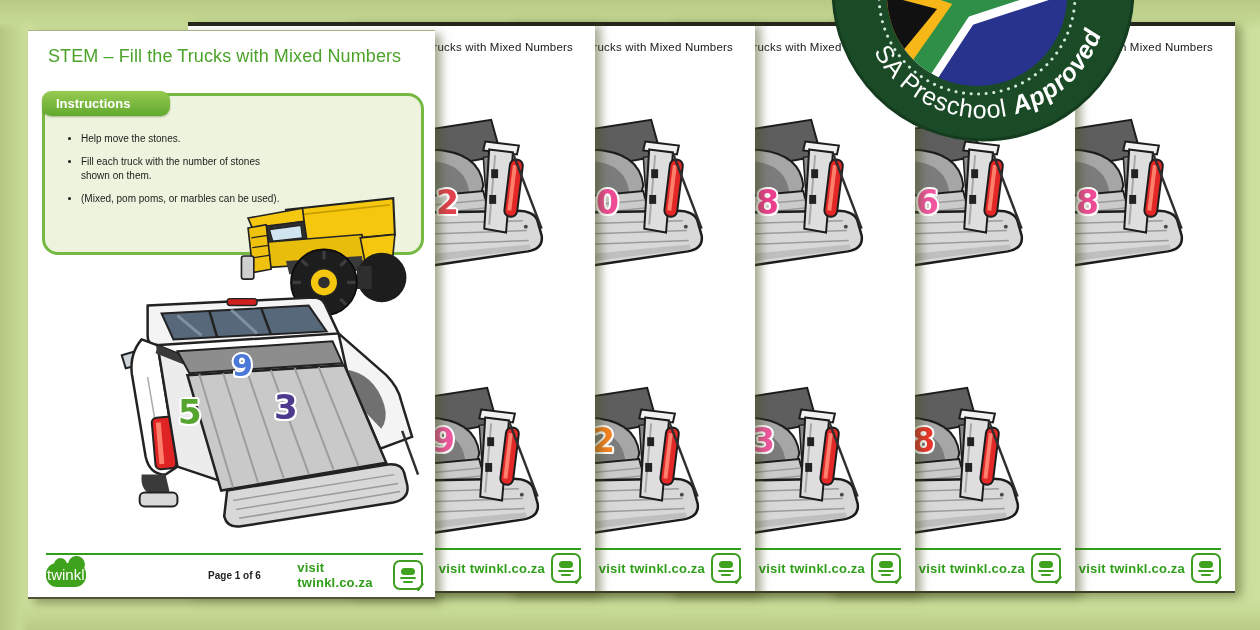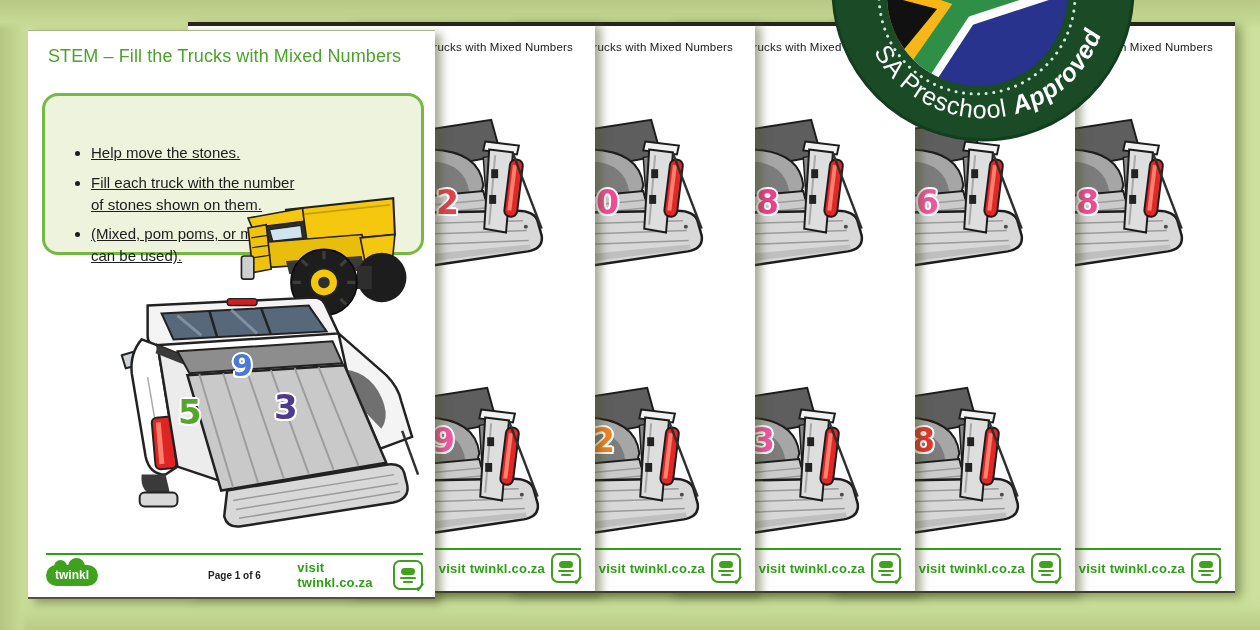--- a/index.html
+++ b/index.html
@@ -24,43 +24,43 @@
   .bed-num{position:absolute;font-family:"DejaVu Sans",sans-serif;font-weight:bold;font-size:33px;line-height:1;
     text-shadow:-2px 0 0 #fff,2px 0 0 #fff,0 -2px 0 #fff,0 2px 0 #fff,-1.5px -1.5px 0 #fff,1.5px -1.5px 0 #fff,-1.5px 1.5px 0 #fff,1.5px 1.5px 0 #fff;}
   .num-top{right:136px;top:160px;}
   .num-bottom{right:140px;top:398px;}
 
   .s-footer{position:absolute;left:20px;right:14px;bottom:8px;height:30px;border-top:2px solid #2f9e18;
     display:flex;align-items:center;justify-content:flex-end;gap:6px;padding-top:3px;}
   .visit{color:#2f9e18;font-weight:bold;font-size:13px;letter-spacing:.2px;}
 
   
-  .blob{position:relative;display:inline-block;background:#3fa21c;color:#fff;font-weight:bold;
-    border-radius:11px;padding:4px 9px 5px;font-size:12px;line-height:1;}
+  .blob{position:relative;display:inline-block;background:#3fa21c;color:#fff;font-weight:normal;
+    border-radius:11px;padding:4px 1px 5px;font-size:15px;line-height:1;}
   .blob::before{content:"";position:absolute;width:13px;height:13px;background:#3fa21c;border-radius:50%;top:-5px;left:8px;}
   .blob::after{content:"";position:absolute;width:17px;height:17px;background:#3fa21c;border-radius:50%;top:-7px;left:22px;}
   .blob span{position:relative;z-index:2;}
 
   
   .stamp{position:relative;width:26px;height:26px;border:2px solid #3e9c1e;border-radius:7px;background:#fff;
     display:inline-flex;flex-direction:column;align-items:center;justify-content:center;gap:2px;flex:none;}
   .st-blob{width:14px;height:7px;background:#3fa21c;border-radius:4px;}
   .st-line{width:16px;height:2px;background:#3fa21c;border-radius:1px;}
   .st-line.short{width:10px;}
   .stamp::after{content:"✓";position:absolute;right:-5px;bottom:-7px;color:#3e9c1e;font-weight:bold;font-size:13px;}
 
   
   .p1-title{position:absolute;left:20px;top:15px;font-size:18px;color:#4ca32a;white-space:nowrap;letter-spacing:.1px;}
   .instr-box{position:absolute;left:14px;top:62px;width:376px;height:156px;background:#edf3dc;
     border:3px solid #76b942;border-radius:16px;}
   .instr-tab{position:absolute;left:-3px;top:-5px;width:128px;height:25px;border-radius:9px;
     background:linear-gradient(#97ca50,#62a92f);color:#fff;font-weight:bold;font-size:13px;
     display:flex;align-items:center;padding-left:14px;box-sizing:border-box;box-shadow:0 1px 2px rgba(60,90,20,.4);}
-  .instr-list{position:absolute;left:20px;top:34px;width:208px;margin:12px;padding-left:14px;
-    font-size:15px;line-height:1.45;color:#1c1c1c;text-decoration:underline;}
+  .instr-list{position:absolute;left:20px;top:34px;width:208px;margin:2px;padding-left:14px;
+    font-size:10px;line-height:1.45;color:#1c1c1c;}
   .instr-list li{margin-bottom:8px;}
   .dump-truck{position:absolute;right:2px;top:94px;width:200px;height:132px;}
   .pickup{position:absolute;left:54px;top:246px;width:348px;height:260px;}
   .n1-9{left:204px;top:320px;font-size:30px;}
   .n1-5{left:150px;top:364px;font-size:34px;}
   .n1-3{left:246px;top:359px;font-size:34px;}
   .f1{position:absolute;left:18px;right:12px;bottom:6px;height:32px;border-top:2px solid #2f9e18;
     display:flex;align-items:center;padding-top:4px;}
   .f1 .cell{flex:1;display:flex;align-items:center;}
   .f1 .cell.mid{justify-content:center;font-size:10px;font-weight:bold;color:#222;}
@@ -245,20 +245,21 @@
           <span class="st-line"></span>
           <span class="st-line short"></span>
         </span>
     </div>
   </div>
 
   <div class="page first">
     <div class="p1-title">STEM – Fill the Trucks with Mixed Numbers</div>
 
     <div class="instr-box">
+      <div class="instr-tab">Instructions</div>
       <ul class="instr-list">
         <li>Help move the stones.</li>
         <li>Fill each truck with the number of stones shown on them.</li>
         <li>(Mixed, pom poms, or marbles can be used).</li>
       </ul>
       <svg class="dump-truck">
           <use href="#dumpTruck"></use>
         </svg>
     </div>
 

